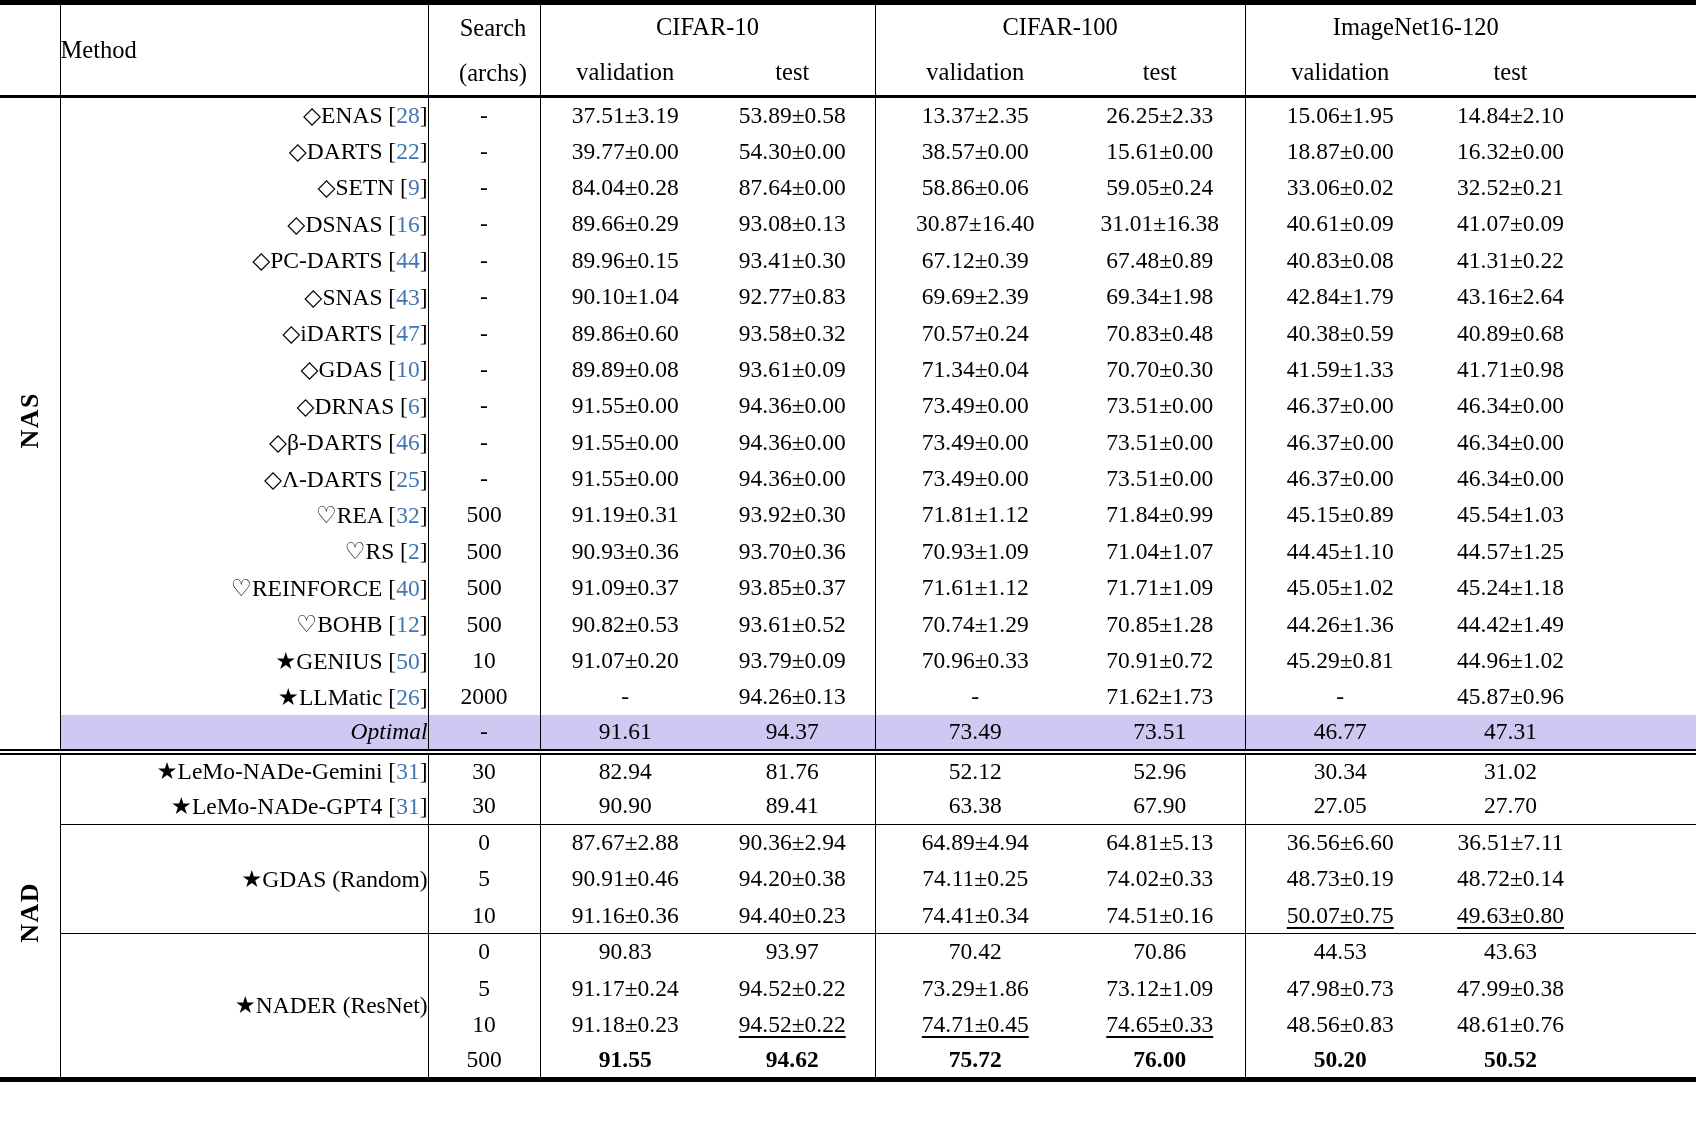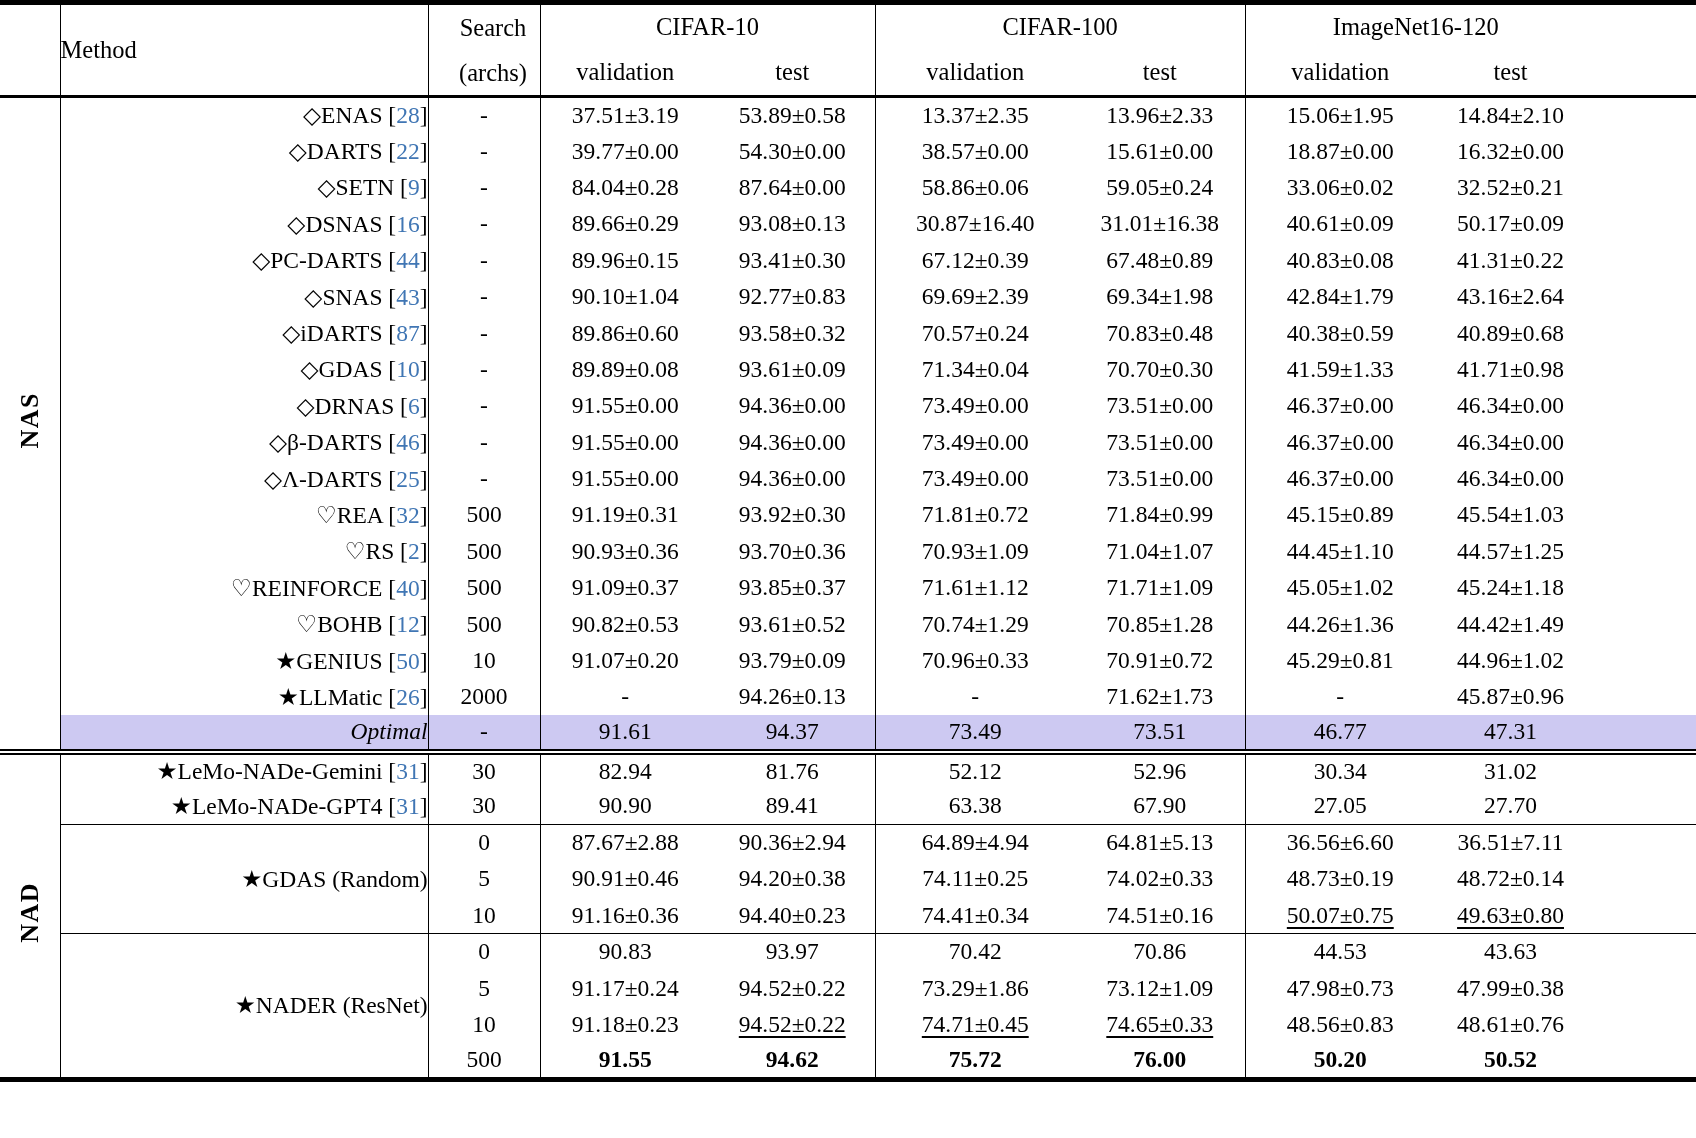--- a/index.html
+++ b/index.html
@@ -69,21 +69,21 @@
     </tr>
   </thead>
   <tbody id="tbody">
       <tr>
         <td class="vcell" rowspan="18"><span class="vlabel">NAS</span></td>
         <td class="mcell bl"><span class="sym sp">◇</span><span>ENAS</span> [<span class="cite">28</span>]</td>
         <td class="ctr bl">-</td>
         <td class="ctr bl">37.51±3.19</td>
         <td class="ctr">53.89±0.58</td>
         <td class="ctr bl">13.37±2.35</td>
-        <td class="ctr">13.96±2.33</td>
+        <td class="ctr">26.25±2.33</td>
         <td class="ctr bl">15.06±1.95</td>
         <td class="ctr pad-r">14.84±2.10</td>
       </tr>
       <tr>
         <td class="mcell bl"><span class="sym sp">◇</span><span>DARTS</span> [<span class="cite">22</span>]</td>
         <td class="ctr bl">-</td>
         <td class="ctr bl">39.77±0.00</td>
         <td class="ctr">54.30±0.00</td>
         <td class="ctr bl">38.57±0.00</td>
         <td class="ctr">15.61±0.00</td>
@@ -101,21 +101,21 @@
         <td class="ctr pad-r">32.52±0.21</td>
       </tr>
       <tr>
         <td class="mcell bl"><span class="sym sp">◇</span><span>DSNAS</span> [<span class="cite">16</span>]</td>
         <td class="ctr bl">-</td>
         <td class="ctr bl">89.66±0.29</td>
         <td class="ctr">93.08±0.13</td>
         <td class="ctr bl">30.87±16.40</td>
         <td class="ctr">31.01±16.38</td>
         <td class="ctr bl">40.61±0.09</td>
-        <td class="ctr pad-r">50.17±0.09</td>
+        <td class="ctr pad-r">41.07±0.09</td>
       </tr>
       <tr>
         <td class="mcell bl"><span class="sym sp">◇</span><span>PC-DARTS</span> [<span class="cite">44</span>]</td>
         <td class="ctr bl">-</td>
         <td class="ctr bl">89.96±0.15</td>
         <td class="ctr">93.41±0.30</td>
         <td class="ctr bl">67.12±0.39</td>
         <td class="ctr">67.48±0.89</td>
         <td class="ctr bl">40.83±0.08</td>
         <td class="ctr pad-r">41.31±0.22</td>
@@ -124,21 +124,21 @@
         <td class="mcell bl"><span class="sym sp">◇</span><span>SNAS</span> [<span class="cite">43</span>]</td>
         <td class="ctr bl">-</td>
         <td class="ctr bl">90.10±1.04</td>
         <td class="ctr">92.77±0.83</td>
         <td class="ctr bl">69.69±2.39</td>
         <td class="ctr">69.34±1.98</td>
         <td class="ctr bl">42.84±1.79</td>
         <td class="ctr pad-r">43.16±2.64</td>
       </tr>
       <tr>
-        <td class="mcell bl"><span class="sym sp">◇</span><span>iDARTS</span> [<span class="cite">87</span>]</td>
+        <td class="mcell bl"><span class="sym sp">◇</span><span>iDARTS</span> [<span class="cite">47</span>]</td>
         <td class="ctr bl">-</td>
         <td class="ctr bl">89.86±0.60</td>
         <td class="ctr">93.58±0.32</td>
         <td class="ctr bl">70.57±0.24</td>
         <td class="ctr">70.83±0.48</td>
         <td class="ctr bl">40.38±0.59</td>
         <td class="ctr pad-r">40.89±0.68</td>
       </tr>
       <tr>
         <td class="mcell bl"><span class="sym sp">◇</span><span>GDAS</span> [<span class="cite">10</span>]</td>
@@ -178,21 +178,21 @@
         <td class="ctr bl">73.49±0.00</td>
         <td class="ctr">73.51±0.00</td>
         <td class="ctr bl">46.37±0.00</td>
         <td class="ctr pad-r">46.34±0.00</td>
       </tr>
       <tr>
         <td class="mcell bl"><span class="sym sp">♡</span><span>REA</span> [<span class="cite">32</span>]</td>
         <td class="ctr bl">500</td>
         <td class="ctr bl">91.19±0.31</td>
         <td class="ctr">93.92±0.30</td>
-        <td class="ctr bl">71.81±0.72</td>
+        <td class="ctr bl">71.81±1.12</td>
         <td class="ctr">71.84±0.99</td>
         <td class="ctr bl">45.15±0.89</td>
         <td class="ctr pad-r">45.54±1.03</td>
       </tr>
       <tr>
         <td class="mcell bl"><span class="sym sp">♡</span><span>RS</span> [<span class="cite">2</span>]</td>
         <td class="ctr bl">500</td>
         <td class="ctr bl">90.93±0.36</td>
         <td class="ctr">93.70±0.36</td>
         <td class="ctr bl">70.93±1.09</td>

